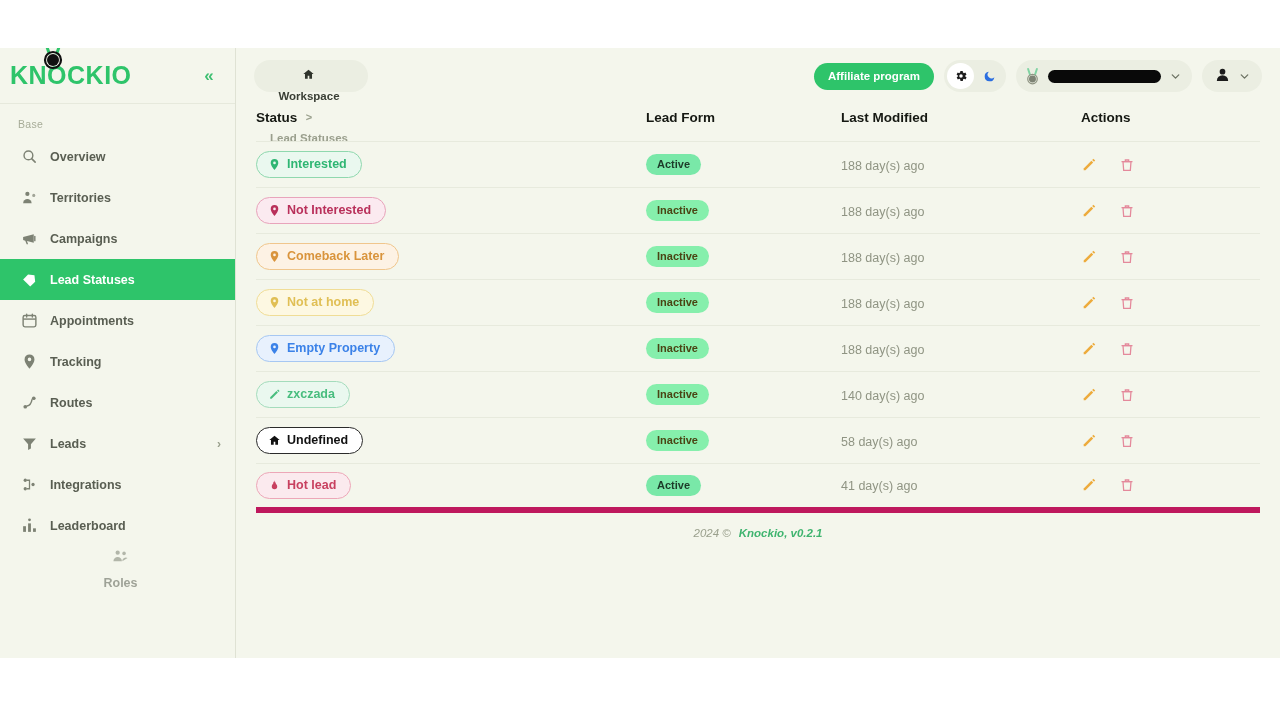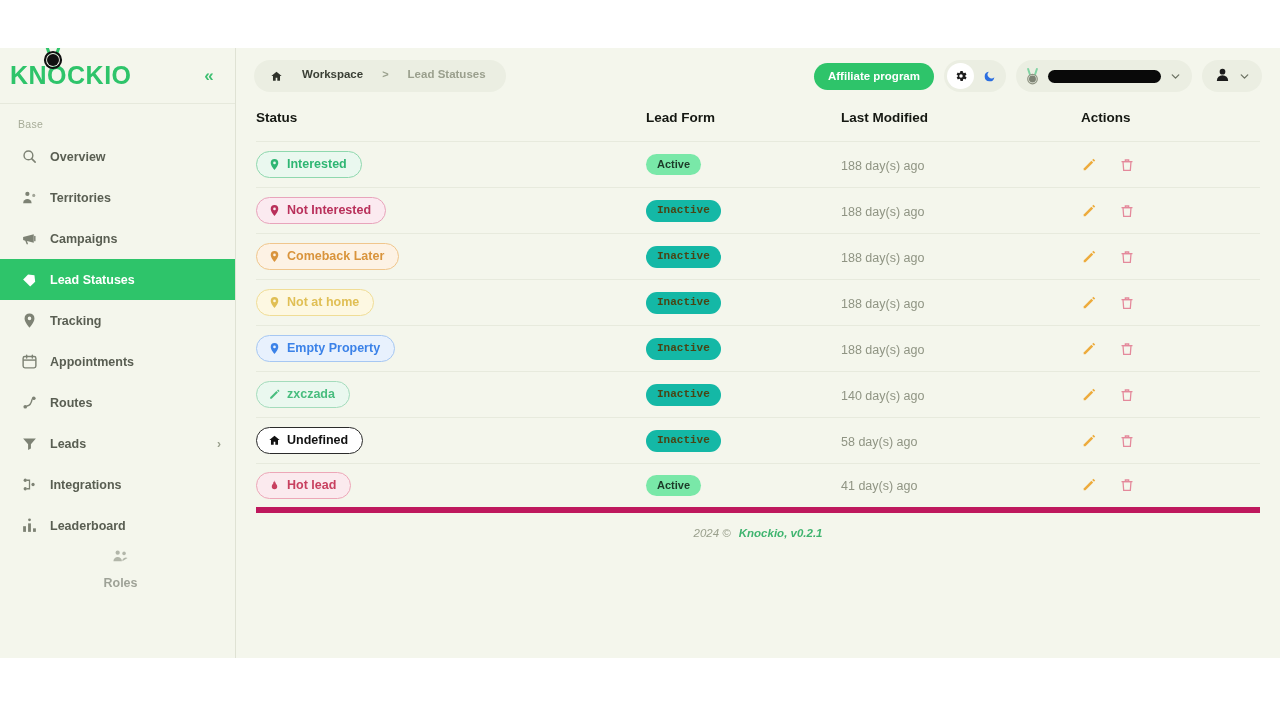--- a/index.html
+++ b/index.html
@@ -84,25 +84,26 @@
     position: relative;
     overflow: hidden;
   }
   .topbar {
     height: 56px; flex: 0 0 56px;
     display: flex; align-items: center;
     padding: 0 18px 0 18px;
     gap: 10px;
   }
   .breadcrumb {
-    display: flex; gap: 19px;
+    display: flex; align-items: center; gap: 9px;
     background: #ebeee2;
     border-radius: 18px;
     padding: 8px 20px 8px 16px;
     height: 32px;
+    flex-direction: column;
   }
   .bc-home { color: #2f332b; display: flex; align-items: center; }
   .bc-link { font-size: 11.5px; font-weight: 700; color: #3a3f35; }
   .bc-sep  { font-size: 11px; color: #9aa08d; font-weight: 700; }
   .bc-cur  { font-size: 11.5px; font-weight: 600; color: #9a9f8d; }
 
   .topbar-spacer { flex: 1 1 auto; }
 
   .affiliate-btn {
     background: #2ec46a; color: #fff;
@@ -192,21 +193,21 @@
     line-height: 1; white-space: nowrap;
   }
   .status-pill .pill-ic { display: flex; align-items: center; }
 
   .form-badge {
     display: inline-flex; align-items: center; justify-content: center;
     border-radius: 11px; padding: 4px 11px;
     font-size: 11px; font-weight: 700; line-height: 1.2;
   }
   .form-badge.active   { background: #79e8a8; color: #1d3b29; }
-  .form-badge.inactive { background: #14b8a6; color: #4a4414; font-family: Liberation Mono, monospace; }
+  .form-badge.inactive { background: #86efac; color: #4a4414; }
 
   .modified { font-size: 12.5px; color: #8f9483; font-weight: 500; }
 
   .actions { display: flex; align-items: center; gap: 22px; }
   .act-btn { cursor: pointer; display: flex; align-items: center; }
 
   .footer {
     flex: 0 0 auto;
     display: flex; align-items: center; justify-content: center;
     gap: 8px; padding: 14px 0 10px 0;
@@ -268,34 +269,34 @@
             <svg width="17" height="17" viewBox="0 0 24 24">
               <path d="M3 12l7-7 9 1 1 9-7 7-10-10z" fill="#ffffff"></path>
               <circle cx="15" cy="9" r="1.6" fill="#fff"></circle>
             </svg>
           </span>
           <span class="nav-lbl">Lead Statuses</span>
         </div>
         <div class="nav-item">
           <span class="nav-ic">
             <svg width="17" height="17" viewBox="0 0 24 24">
-              <path d="M12 2a7 7 0 0 0-7 7c0 5.2 7 13 7 13s7-7.8 7-13a7 7 0 0 0-7-7zm0 9.5A2.5 2.5 0 1 1 12 6.5a2.5 2.5 0 0 1 0 5z" fill="#7d8274"></path>
-            </svg>
-          </span>
-          <span class="nav-lbl">Tracking</span>
-        </div>
-        <div class="nav-item">
-          <span class="nav-ic">
-            <svg width="17" height="17" viewBox="0 0 24 24">
               <rect x="3" y="5" width="18" height="16" rx="2.5" fill="none" stroke="#7d8274" stroke-width="2"></rect>
               <path d="M3 10h18" stroke="#7d8274" stroke-width="2"></path>
               <path d="M8 3v4M16 3v4" stroke="#7d8274" stroke-width="2" stroke-linecap="round"></path>
             </svg>
           </span>
           <span class="nav-lbl">Appointments</span>
+        </div>
+        <div class="nav-item">
+          <span class="nav-ic">
+            <svg width="17" height="17" viewBox="0 0 24 24">
+              <path d="M12 2a7 7 0 0 0-7 7c0 5.2 7 13 7 13s7-7.8 7-13a7 7 0 0 0-7-7zm0 9.5A2.5 2.5 0 1 1 12 6.5a2.5 2.5 0 0 1 0 5z" fill="#7d8274"></path>
+            </svg>
+          </span>
+          <span class="nav-lbl">Tracking</span>
         </div>
         <div class="nav-item">
           <span class="nav-ic">
             <svg width="17" height="17" viewBox="0 0 24 24">
               <circle cx="6" cy="18" r="2.6" fill="#7d8274"></circle>
               <circle cx="18" cy="6" r="2.6" fill="#7d8274"></circle>
               <path d="M8.5 17C14 16 15 11 15.5 8" stroke="#7d8274" stroke-width="2" fill="none" stroke-linecap="round"></path>
             </svg>
           </span>
           <span class="nav-lbl">Routes</span>

